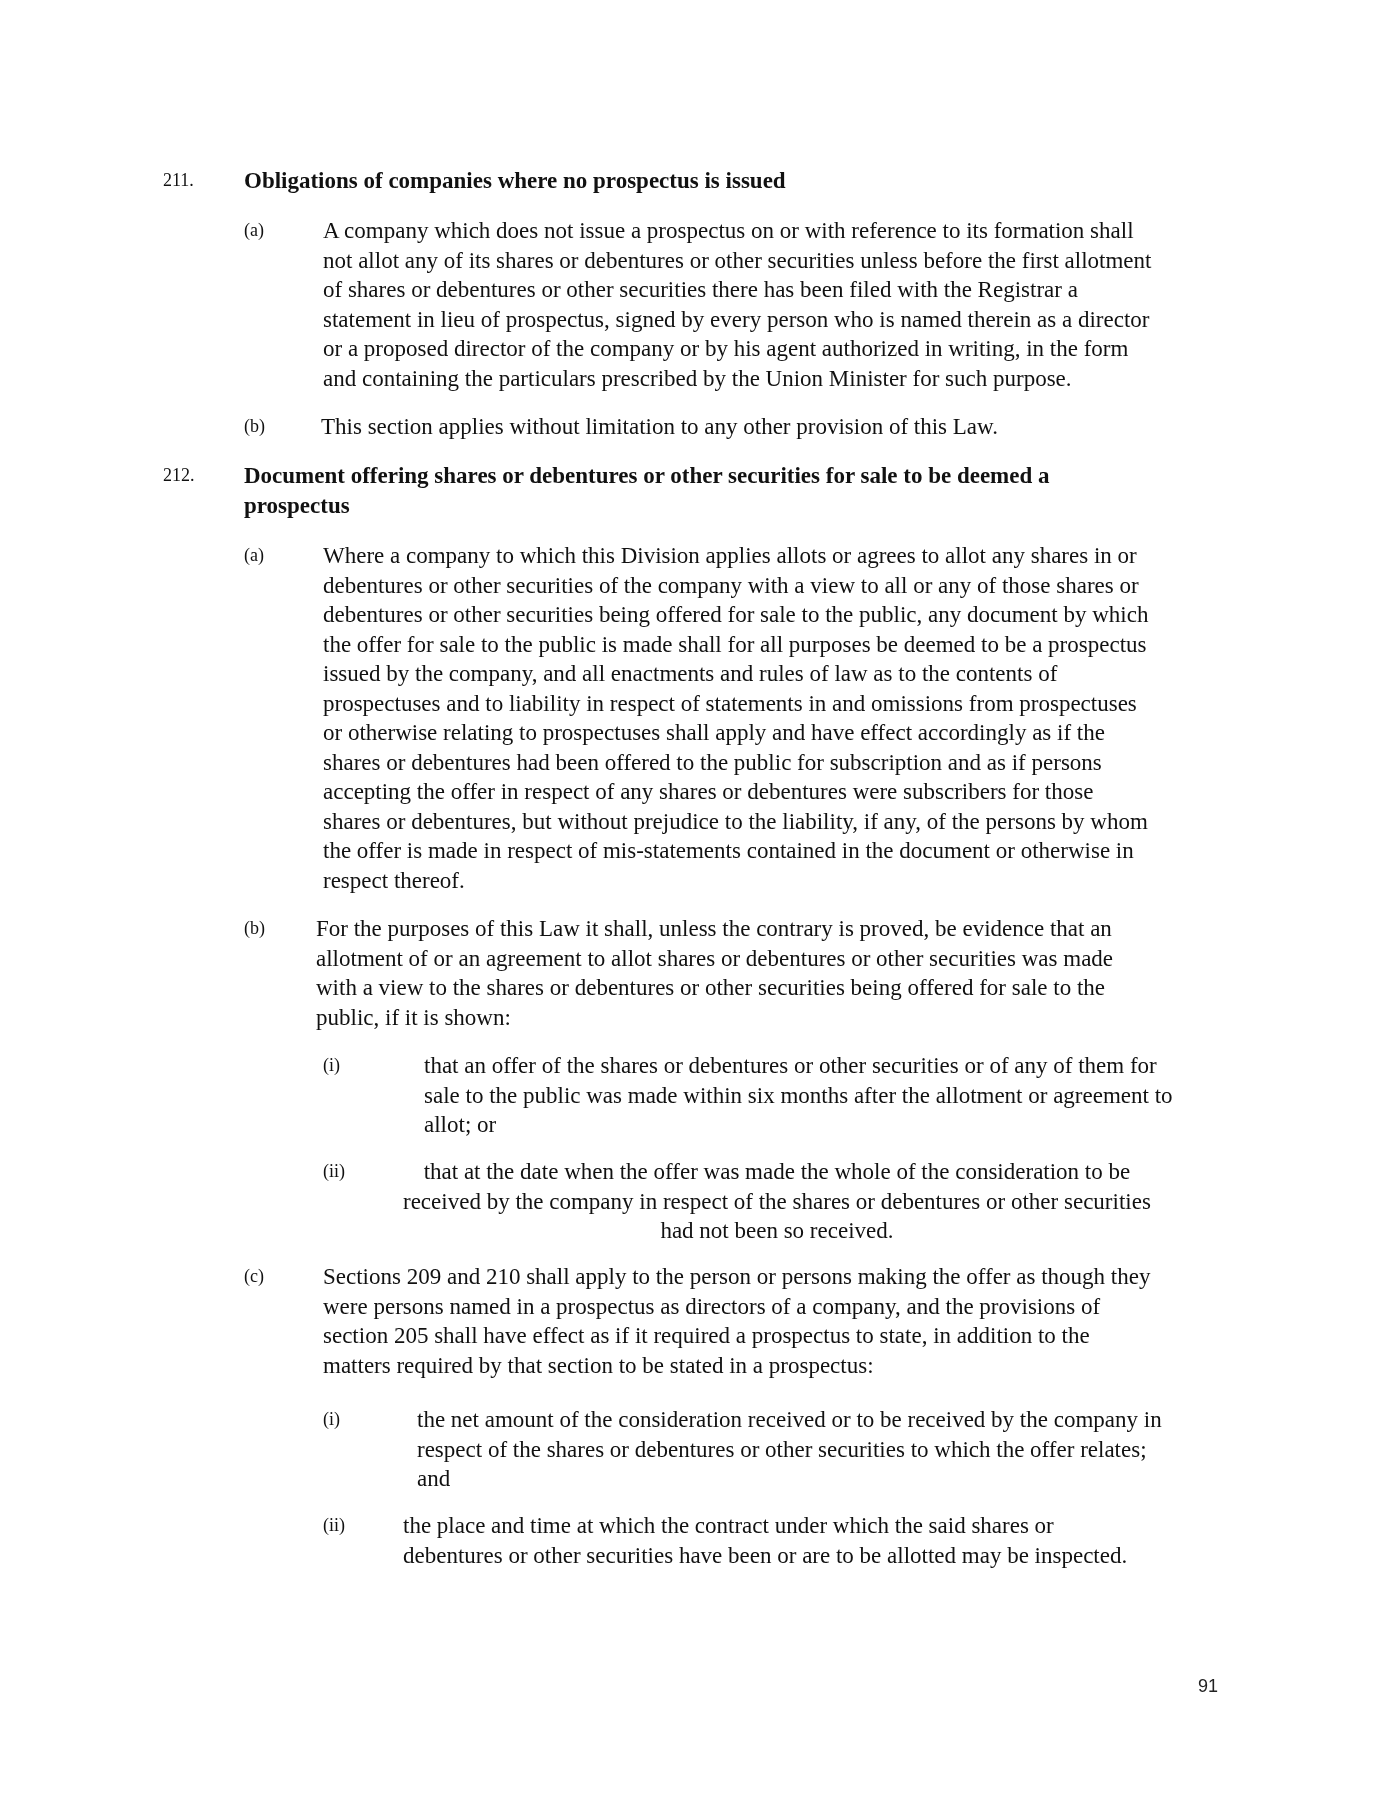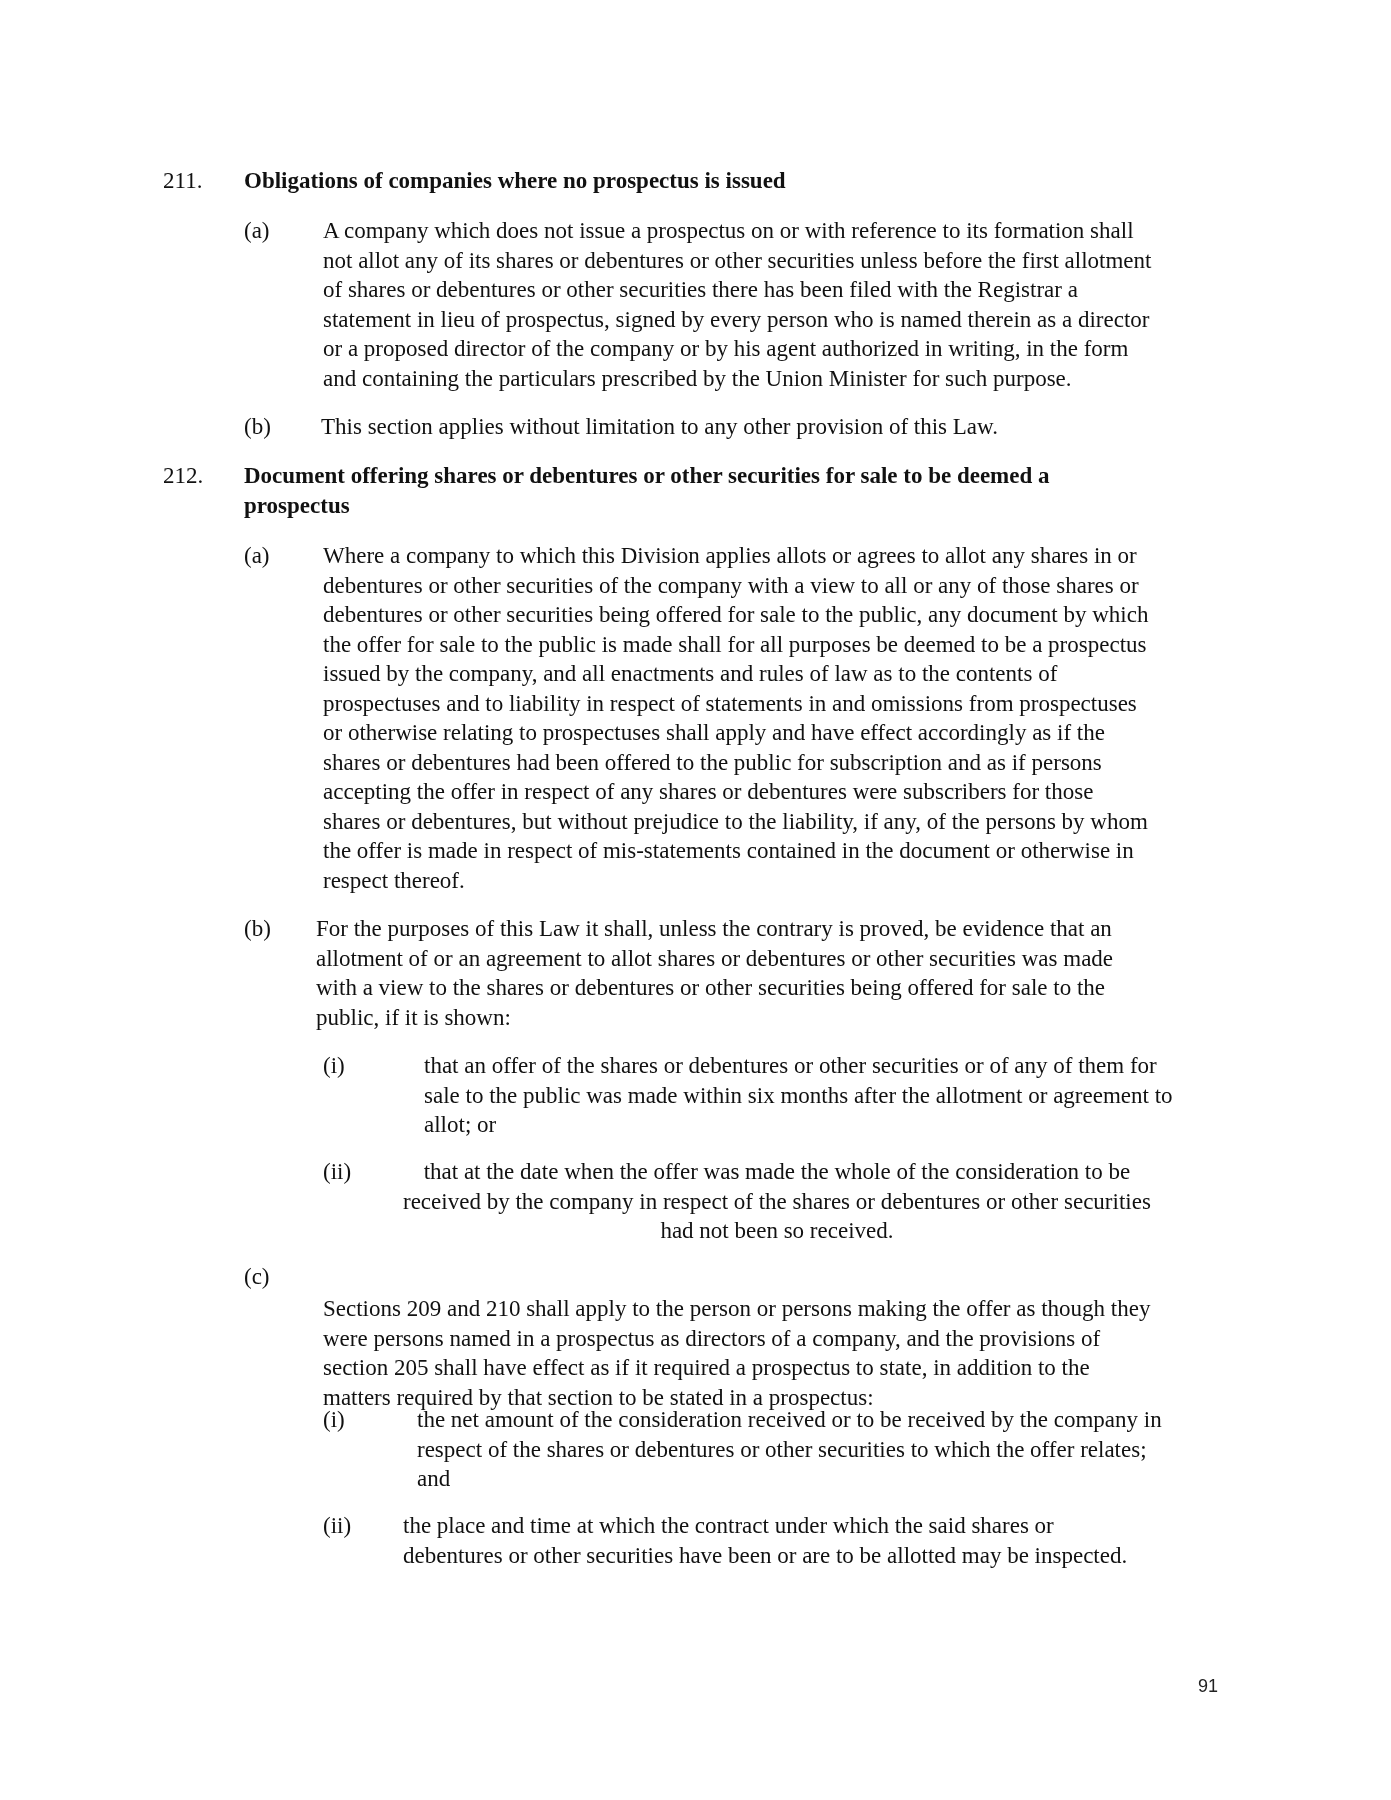--- a/index.html
+++ b/index.html
@@ -1,20 +1,20 @@
 <!DOCTYPE html>
 <html><head>
   <meta charset="utf-8">
   <style>
     html, body { margin: 0; padding: 0; background: #ffffff; }
     body { width: 1391px; height: 1800px; position: relative; overflow: hidden;
            font-family: "Liberation Serif", "DejaVu Serif", serif; color: #111111; }
     .page { position: absolute; left: 0; top: 0; width: 1391px; height: 1800px; }
     .block { position: absolute; }
-    .num { position: absolute; font-size: 23px; line-height: 29.5px; }
+    .num { position: absolute; font-size: 18px; line-height: 29.5px; }
     .lines { position: absolute; font-size: 23px; line-height: 29.5px; white-space: nowrap; }
     .lines div { height: 29.5px; }
     .bold { font-weight: bold; }
     .pagenum { position: absolute; left: 1198px; top: 1676px; font-family: "Liberation Sans", "DejaVu Sans", sans-serif;
                font-size: 18px; color: #222; }
   </style>
 </head>
 <body>
 
 <div class="page">
@@ -80,21 +80,21 @@
     </div>
 
     <span class="num" style="left:323px; top:1157px;">(ii)</span>
     <div class="lines" style="left:403px; top:1157px;text-align:center;">
       <div>that at the date when the offer was made the whole of the consideration to be</div>
       <div>received by the company in respect of the shares or debentures or other securities</div>
       <div>had not been so received.</div>
     </div>
 
     <span class="num" style="left:244px; top:1262px;">(c)</span>
-    <div class="lines" style="left:323px; top:1262px;margin-top:32px;">
+    <div class="lines" style="left:323px; top:1262px;">
       <div>Sections 209 and 210 shall apply to the person or persons making the offer as though they</div>
       <div>were persons named in a prospectus as directors of a company, and the provisions of</div>
       <div>section 205 shall have effect as if it required a prospectus to state, in addition to the</div>
       <div>matters required by that section to be stated in a prospectus:</div>
     </div>
 
     <span class="num" style="left:323px; top:1405px;">(i)</span>
     <div class="lines" style="left:403px; top:1405px;margin-left:14px;">
       <div>the net amount of the consideration received or to be received by the company in</div>
       <div>respect of the shares or debentures or other securities to which the offer relates;</div>

